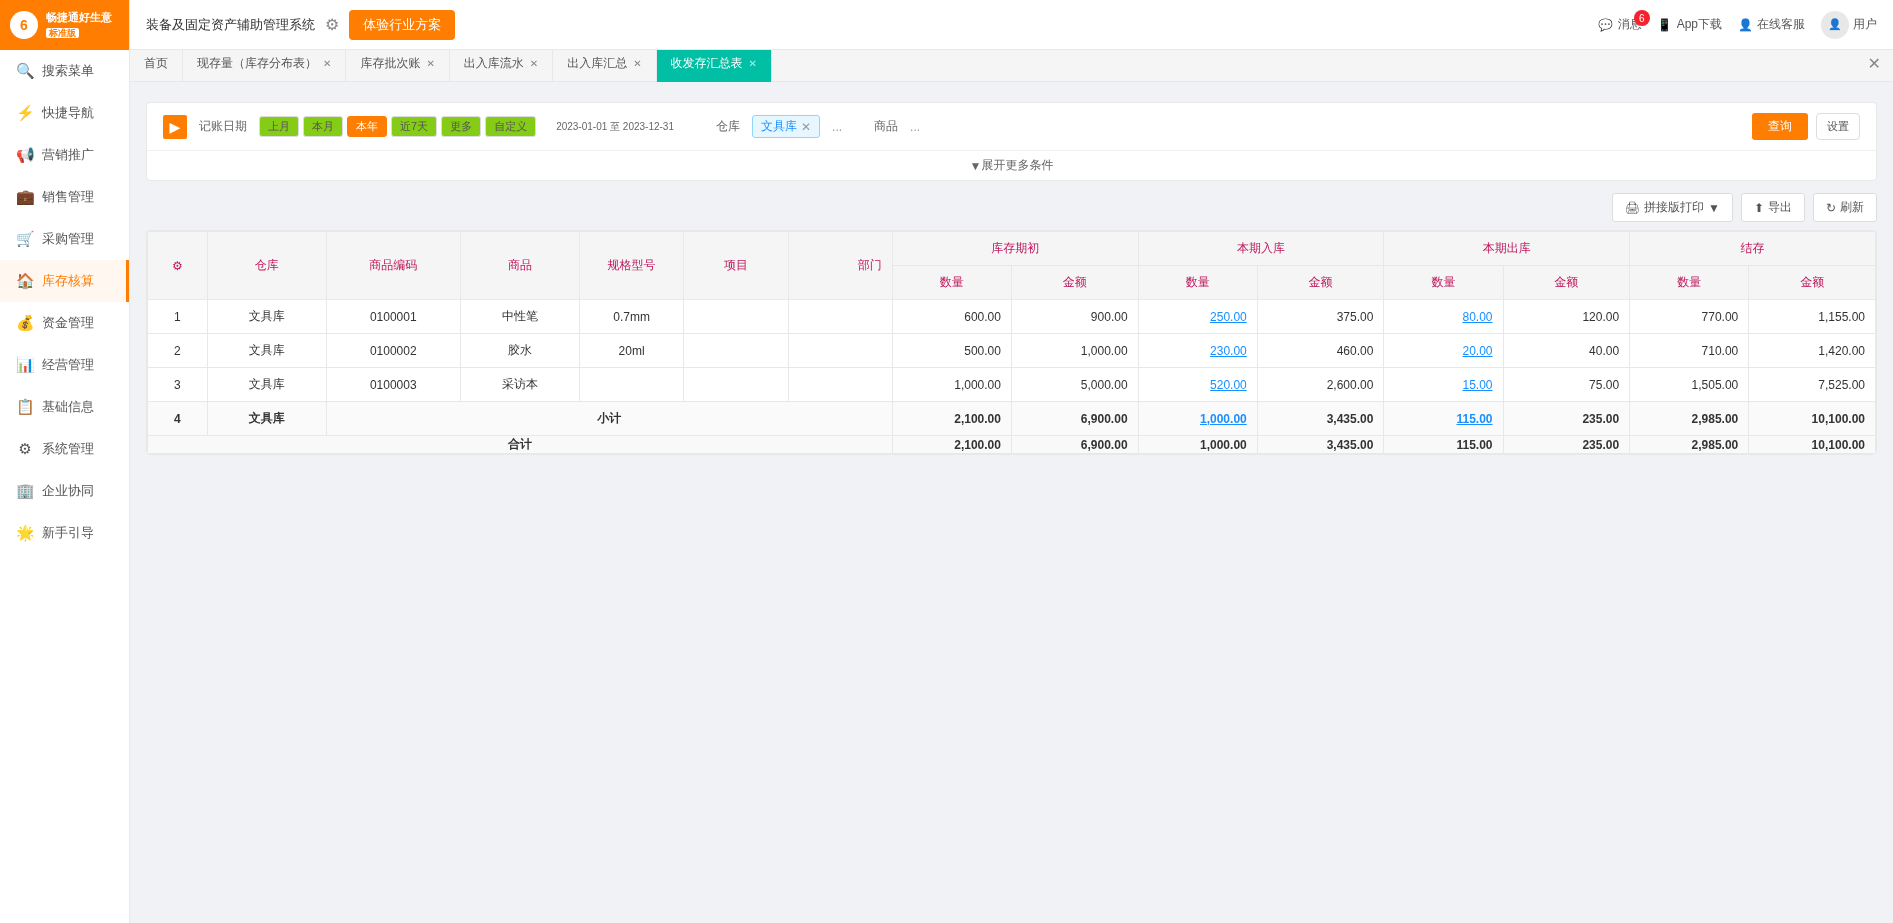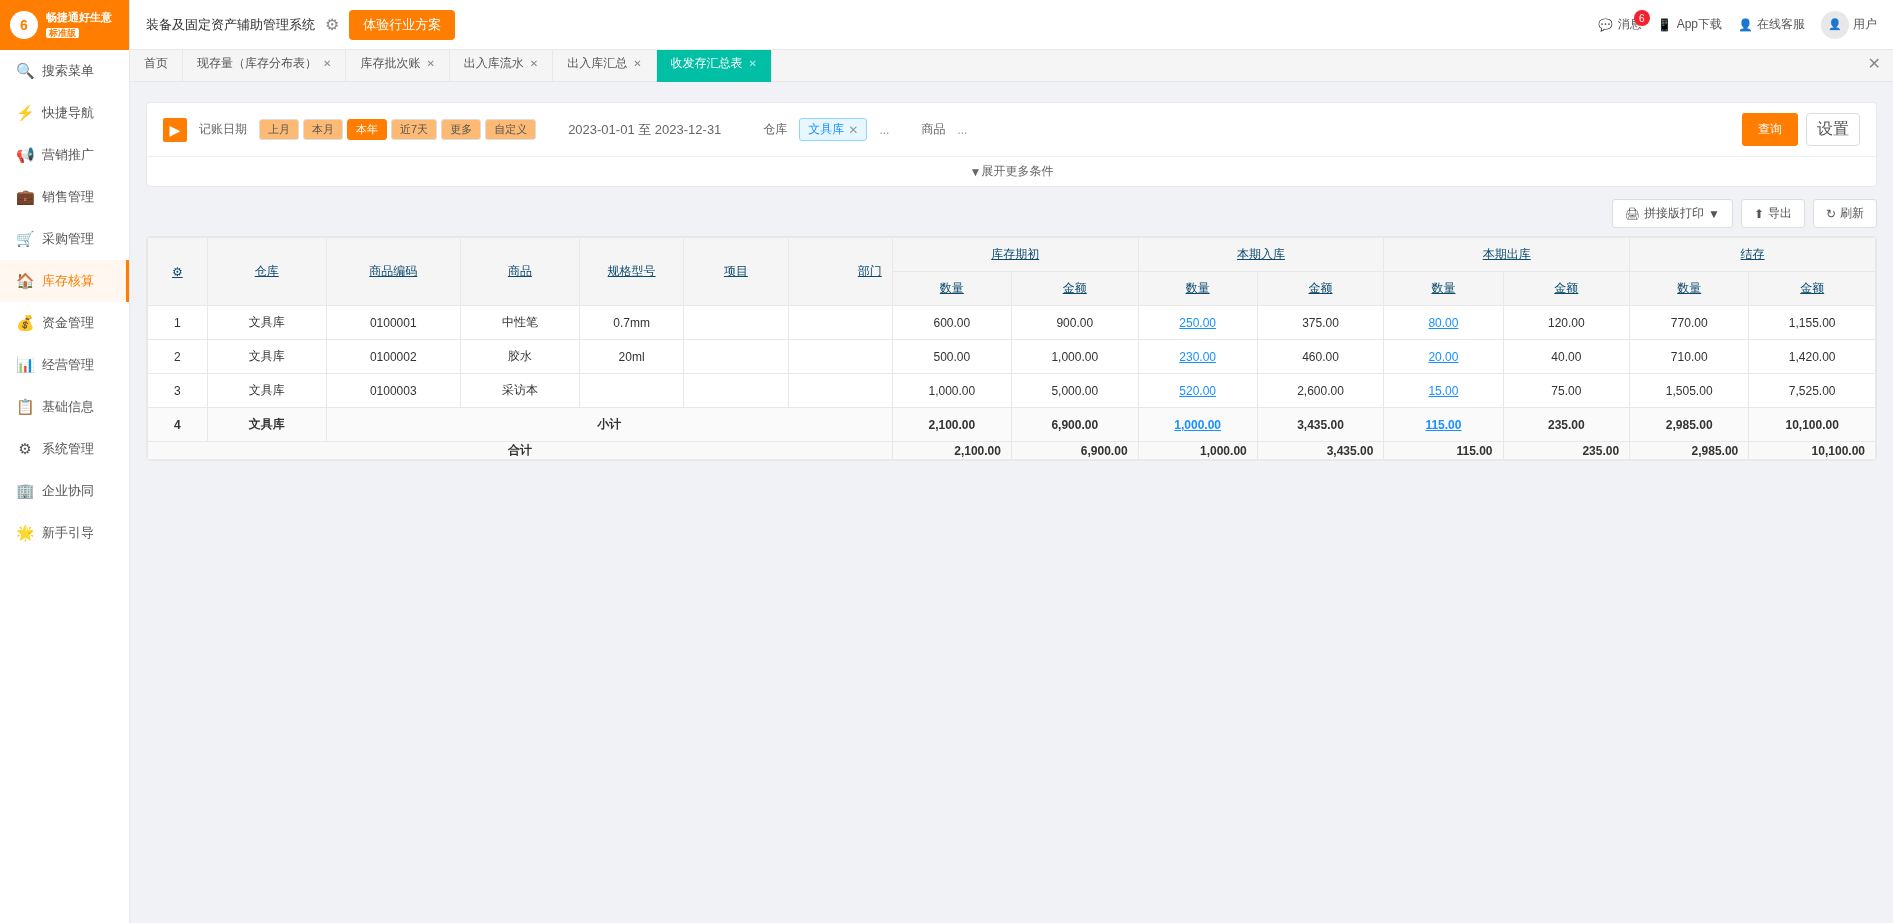--- a/index.html
+++ b/index.html
@@ -31,44 +31,44 @@
     .tab-item.active { background: #00bfa5; color: #fff; }
     .tab-item .close-icon { font-size: 10px; opacity: 0.7; }
     .tab-close-all { margin-left: auto; padding: 0 12px; font-size: 16px; color: #888; cursor: pointer; }
 
     
     .main-content { margin-left: 130px; margin-top: 86px; padding: 16px; }
     .page-title { font-size: 15px; font-weight: bold; color: #333; margin-bottom: 16px; }
     .filter-toggle { width: 24px; height: 24px; background: #ff7d00; color: #fff; border-radius: 2px; display: flex; align-items: center; justify-content: center; cursor: pointer; font-size: 14px; }
     .filter-label { color: #666; font-size: 12px; white-space: nowrap; }
     .filter-date-btns { display: flex; align-items: center; gap: 4px; }
-    .date-btn { padding: 2px 8px; border: 1px solid #ddd; border-radius: 3px; cursor: pointer; font-size: 11px; color: #555; background: #fdba74; }
+    .date-btn { padding: 2px 8px; border: 1px solid #ddd; border-radius: 3px; cursor: pointer; font-size: 11px; color: #555; background: #84cc16; }
     .date-btn.active { background: #ff7d00; color: #fff; border-color: #ff7d00; }
-    .date-range { font-size: 13px; color: #666; margin-left: 20px; text-align: center; }
+    .date-range { font-size: 10px; color: #666; margin-left: 8px; text-align: center; }
     .tag-item { background: #e6f7ff; border: 1px solid #91d5ff; color: #1890ff; padding: 2px 8px; border-radius: 3px; font-size: 12px; display: flex; align-items: center; gap: 4px; }
     .tag-item .tag-close { cursor: pointer; color: #999; }
     .more-btn { color: #999; cursor: pointer; font-size: 12px; }
     .btn-query { background: #ff7d00; color: #fff; border: none; padding: 5px 16px; border-radius: 3px; cursor: pointer; font-size: 12px; }
-    .btn-setting { background: #fff; color: #555; border: 1px solid #ddd; padding: 5px 10px; border-radius: 4px; cursor: pointer; font-size: 16px; }
+    .btn-setting { background: #fff; color: #555; border: 1px solid #ddd; padding: 5px 10px; border-radius: 4px; cursor: pointer; font-size: 11px; }
 
     
     .toolbar { display: flex; align-items: center; justify-content: flex-end; margin-bottom: 8px; gap: 8px; }
     .btn-print { background: #fff; border: 1px solid #ddd; color: #555; padding: 5px 12px; border-radius: 3px; cursor: pointer; font-size: 12px; display: flex; align-items: center; gap: 4px; }
     .btn-export { background: #fff; border: 1px solid #ddd; color: #555; padding: 5px 12px; border-radius: 3px; cursor: pointer; font-size: 12px; display: flex; align-items: center; gap: 4px; }
     .btn-refresh { background: #fff; border: 1px solid #ddd; color: #555; padding: 5px 12px; border-radius: 3px; cursor: pointer; font-size: 12px; display: flex; align-items: center; gap: 4px; }
 
     
     .table-container { background: #fff; border: 1px solid #e8e8e8; border-radius: 4px; overflow: hidden; }
     table { width: 100%; border-collapse: collapse; }
     thead tr { background: #f5f5f5; }
-    thead th { border: 1px solid #e8e8e8; padding: 8px 10px; font-size: 12px; font-weight: normal; color: #0c4a6e; text-align: center; white-space: nowrap; text-decoration: underline; }
+    thead th { border: 1px solid #e8e8e8; padding: 8px 10px; font-size: 12px; font-weight: normal; color: #be185d; text-align: center; white-space: nowrap; }
     tbody tr { background: #fff; }
     tbody tr.subtotal { background: #fafafa; font-weight: bold; }
     tbody td { border: 1px solid #e8e8e8; padding: 8px 10px; font-size: 12px; color: #333; text-align: center; }
-    tbody td.number { }
+    tbody td.number { text-align: right; }
     tbody td a { color: #1890ff; text-decoration: underline; cursor: pointer; }
     tfoot tr { background: #f9f9f9; }
     tfoot td { border: 1px solid #e8e8e8; padding: 0 10px; font-size: 12px; font-weight: bold; color: #333; text-align: right; }
     tfoot td.label { text-align: center; }
     .th-group { text-align: center; background: #f5f5f5; }
     .col-num { width: 40px; }
     .col-warehouse { width: 80px; }
     .col-code { width: 90px; }
     .col-name { width: 80px; }
     .col-spec { width: 70px; }

